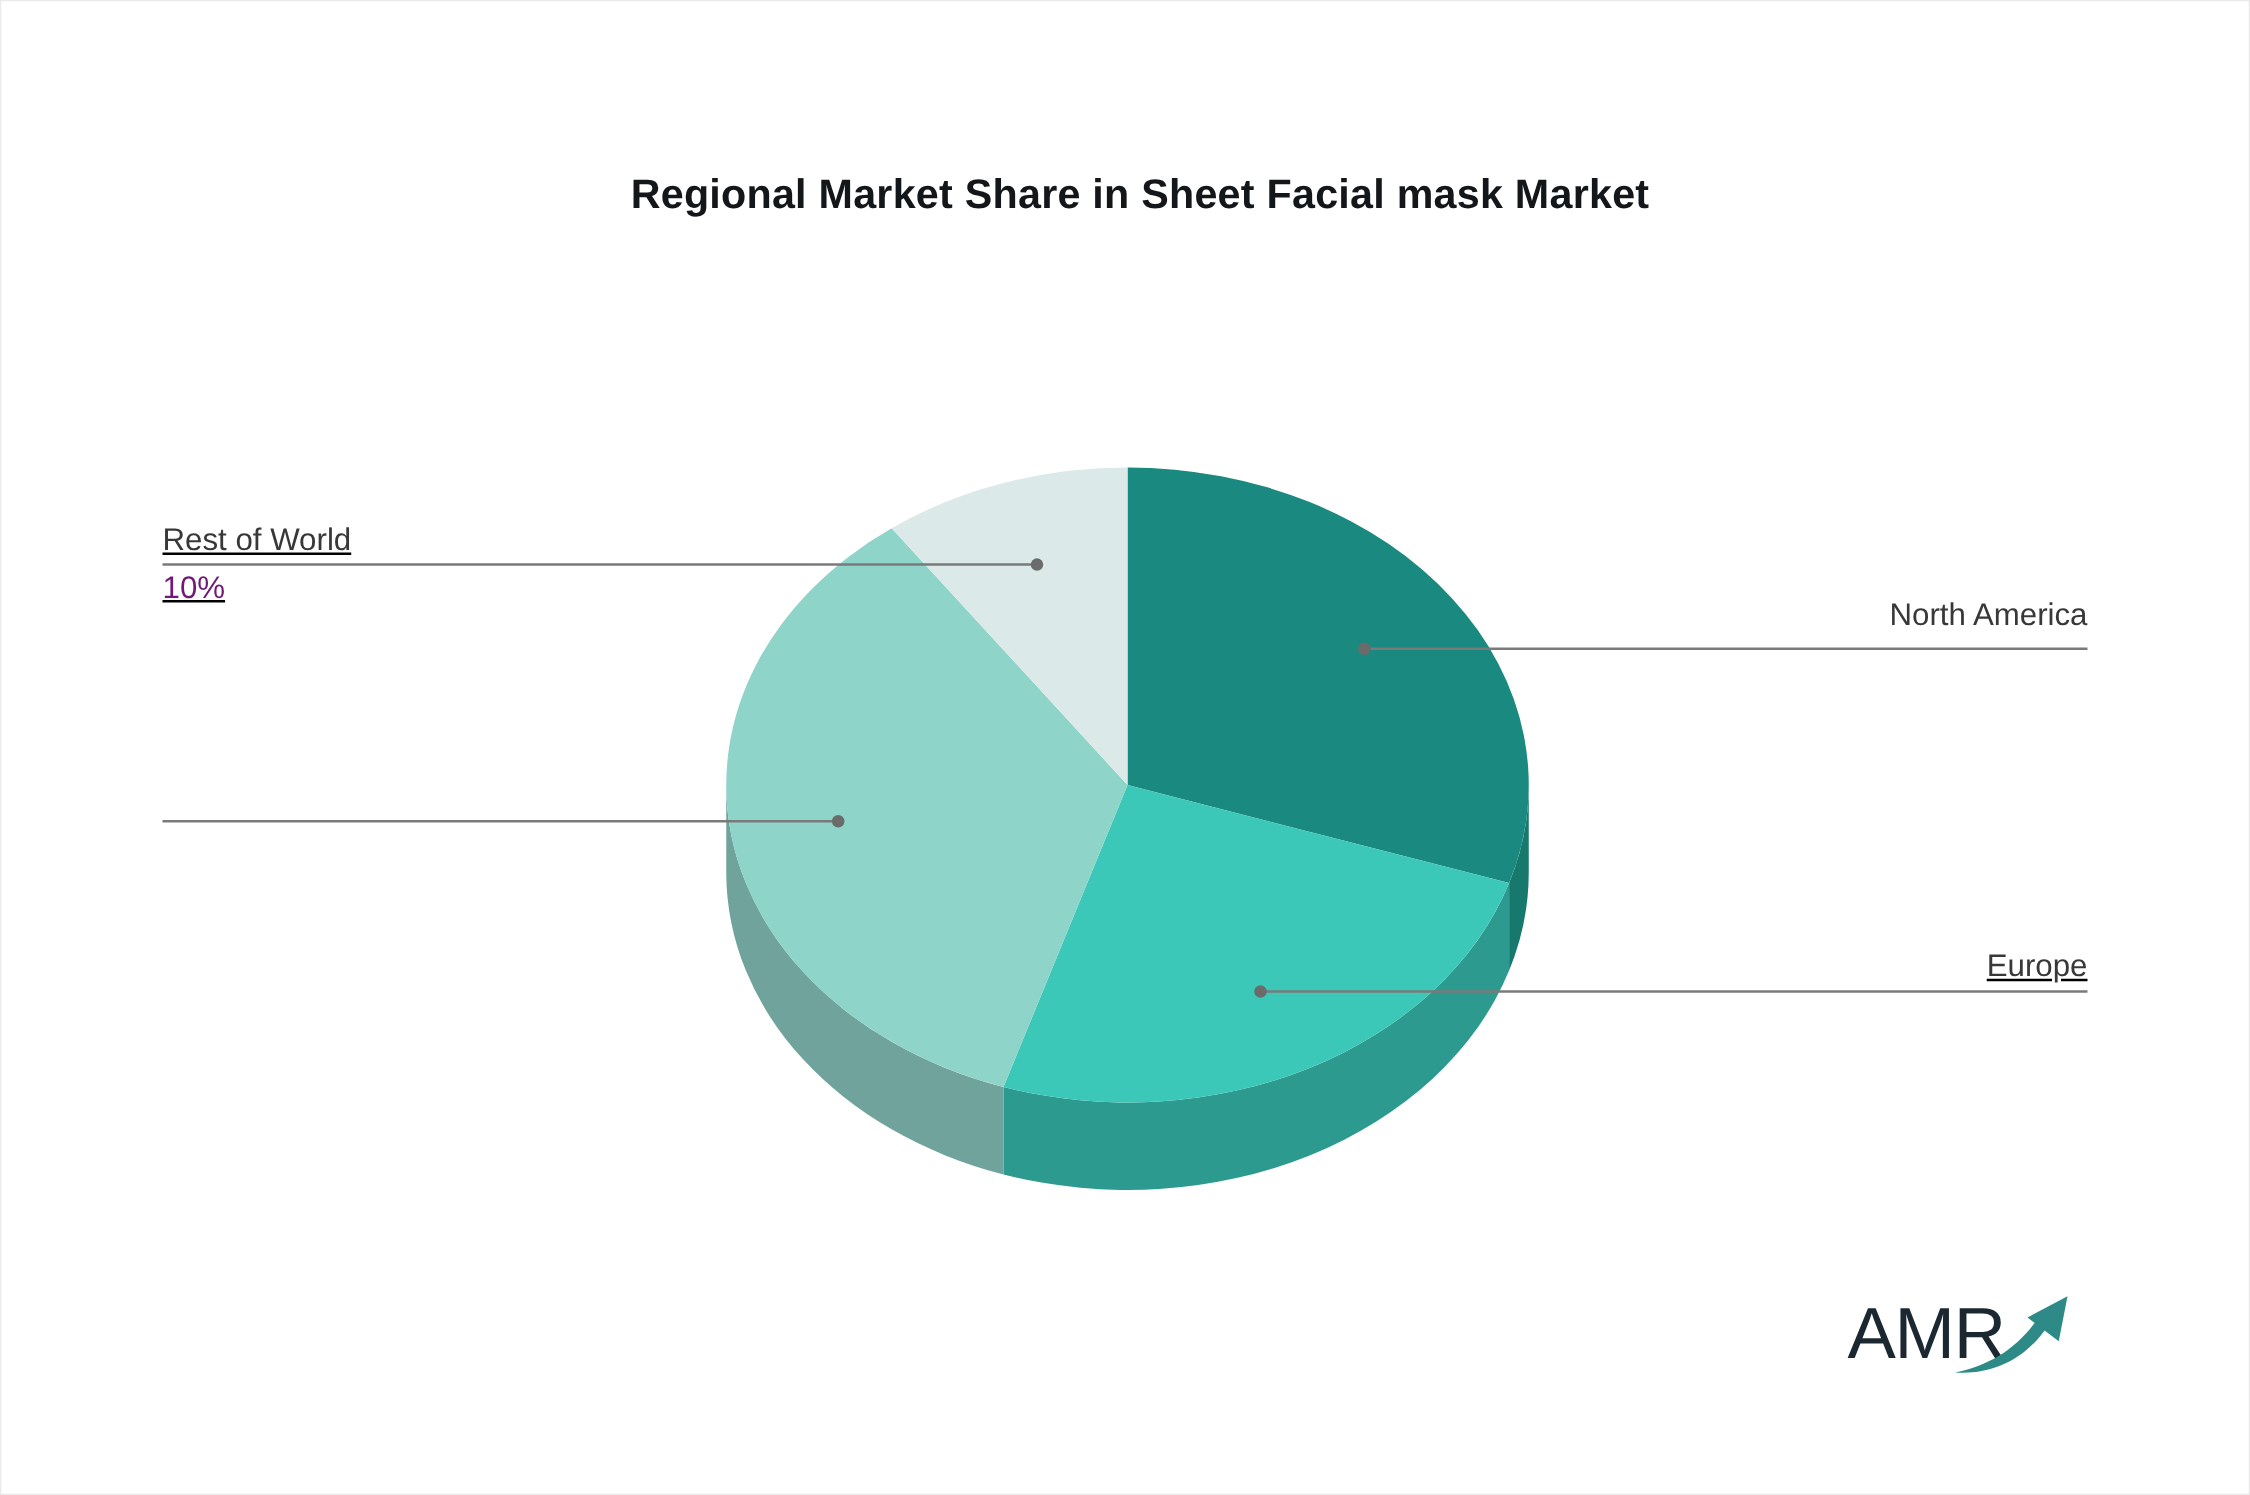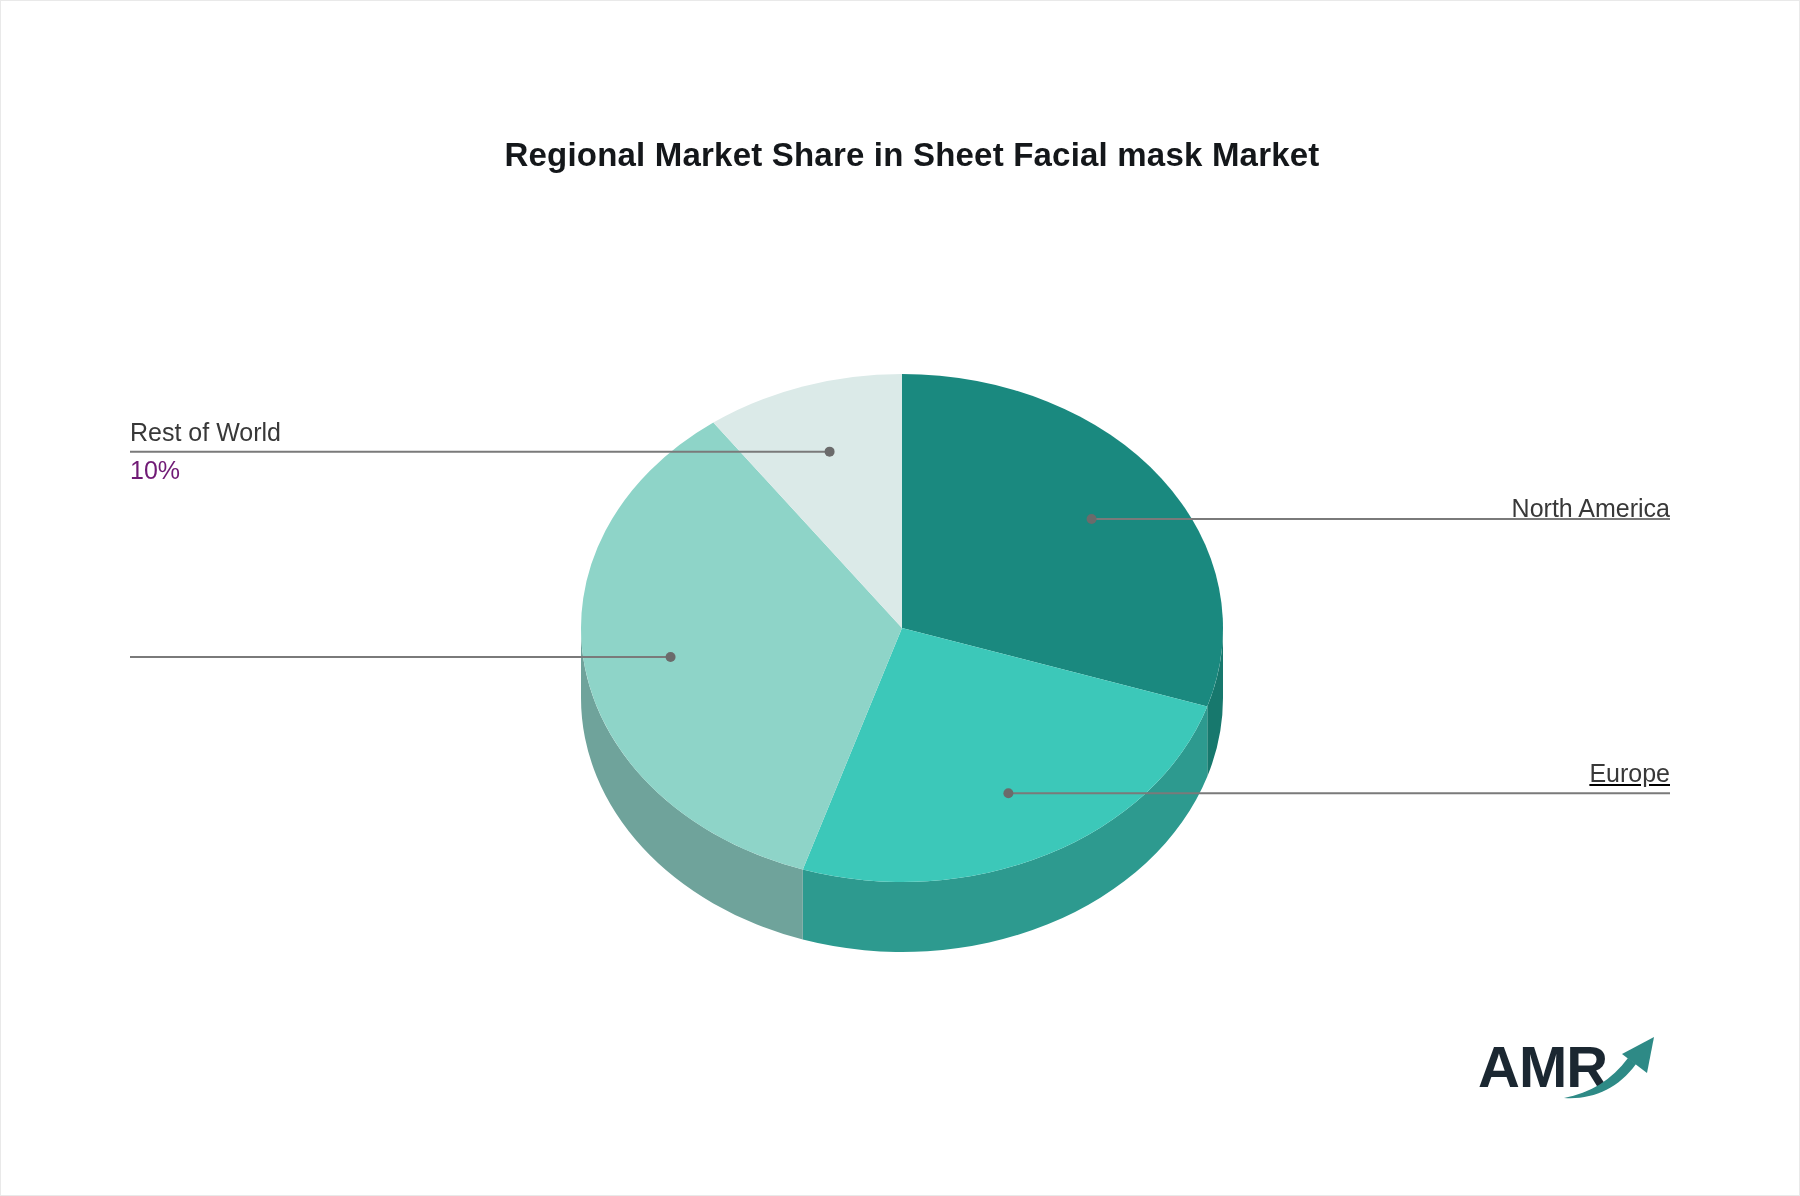--- a/index.html
+++ b/index.html
@@ -38,21 +38,21 @@
   .co-pct{
     margin-top:4px;
     font-size:25px;line-height:34px;color:#701a75;
   }
   .logo{
     position:absolute;left:1478px;top:1036px;
     width:190px;height:74px;
   }
   .logo-text{
     position:absolute;left:0;top:0;
-    font-size:58px;font-weight:bold;line-height:62px;
+    font-size:58px;font-weight:normal;line-height:62px;
     letter-spacing:-1px;
     color:#1b2731;
   }
   .logo-arrow{position:absolute;left:84px;top:-8px;}
 </style>
 </head>
 <body>
 
 <div id="canvas">
 
@@ -69,30 +69,30 @@
       <line x1="1091.5769522918813" y1="519.0128585199296" x2="1670" y2="519.0128585199296" stroke="#7a7a7a" stroke-width="2"></line>
       <circle cx="1091.5769522918813" cy="519.0128585199296" r="5" fill="#6b6b6b"></circle>
       <line x1="1008.383593803968" y1="793.2104297150072" x2="1670" y2="793.2104297150072" stroke="#7a7a7a" stroke-width="2"></line>
       <circle cx="1008.383593803968" cy="793.2104297150072" r="5" fill="#6b6b6b"></circle>
       <line x1="670.5549911483414" y1="657.0060785077596" x2="130" y2="657.0060785077596" stroke="#7a7a7a" stroke-width="2"></line>
       <circle cx="670.5549911483414" cy="657.0060785077596" r="5" fill="#6b6b6b"></circle>
       <line x1="829.5880477081186" y1="451.6551007485526" x2="130" y2="451.6551007485526" stroke="#7a7a7a" stroke-width="2"></line>
       <circle cx="829.5880477081186" cy="451.6551007485526" r="5" fill="#6b6b6b"></circle>
     </svg>
 
-  <div class="callout right" style="top: 491px;">
+  <div class="callout right" style="top: 475px;">
     <div class="co-label">North America</div>
   </div>
 
   <div class="callout right" style="top: 756.21px; text-decoration: underline;">
     <div class="co-label">Europe</div>
   </div>
 
 
-  <div class="callout left" style="top: 414.655px;">
+  <div class="callout left" style="top: 414.655px; text-decoration: underline;">
     <div class="co-label">Rest of World</div>
     <div class="co-pct">10%</div>
   </div>
 
   <div class="logo">
     <span class="logo-text" style="color: rgb(27, 39, 49);">AMR</span>
     <svg class="logo-arrow" width="96" height="78" viewBox="0 0 96 78">
       <path id="logo-swoosh" d="M2 70 C 28 65, 50 52, 66 30 L 74 36 C 56 61, 30 72, 2 70 Z" fill="#2e8a86"></path>
       <path id="logo-head" d="M60 26 L 92 9 L 85 45 Z" fill="#2e8a86"></path>
     </svg>

